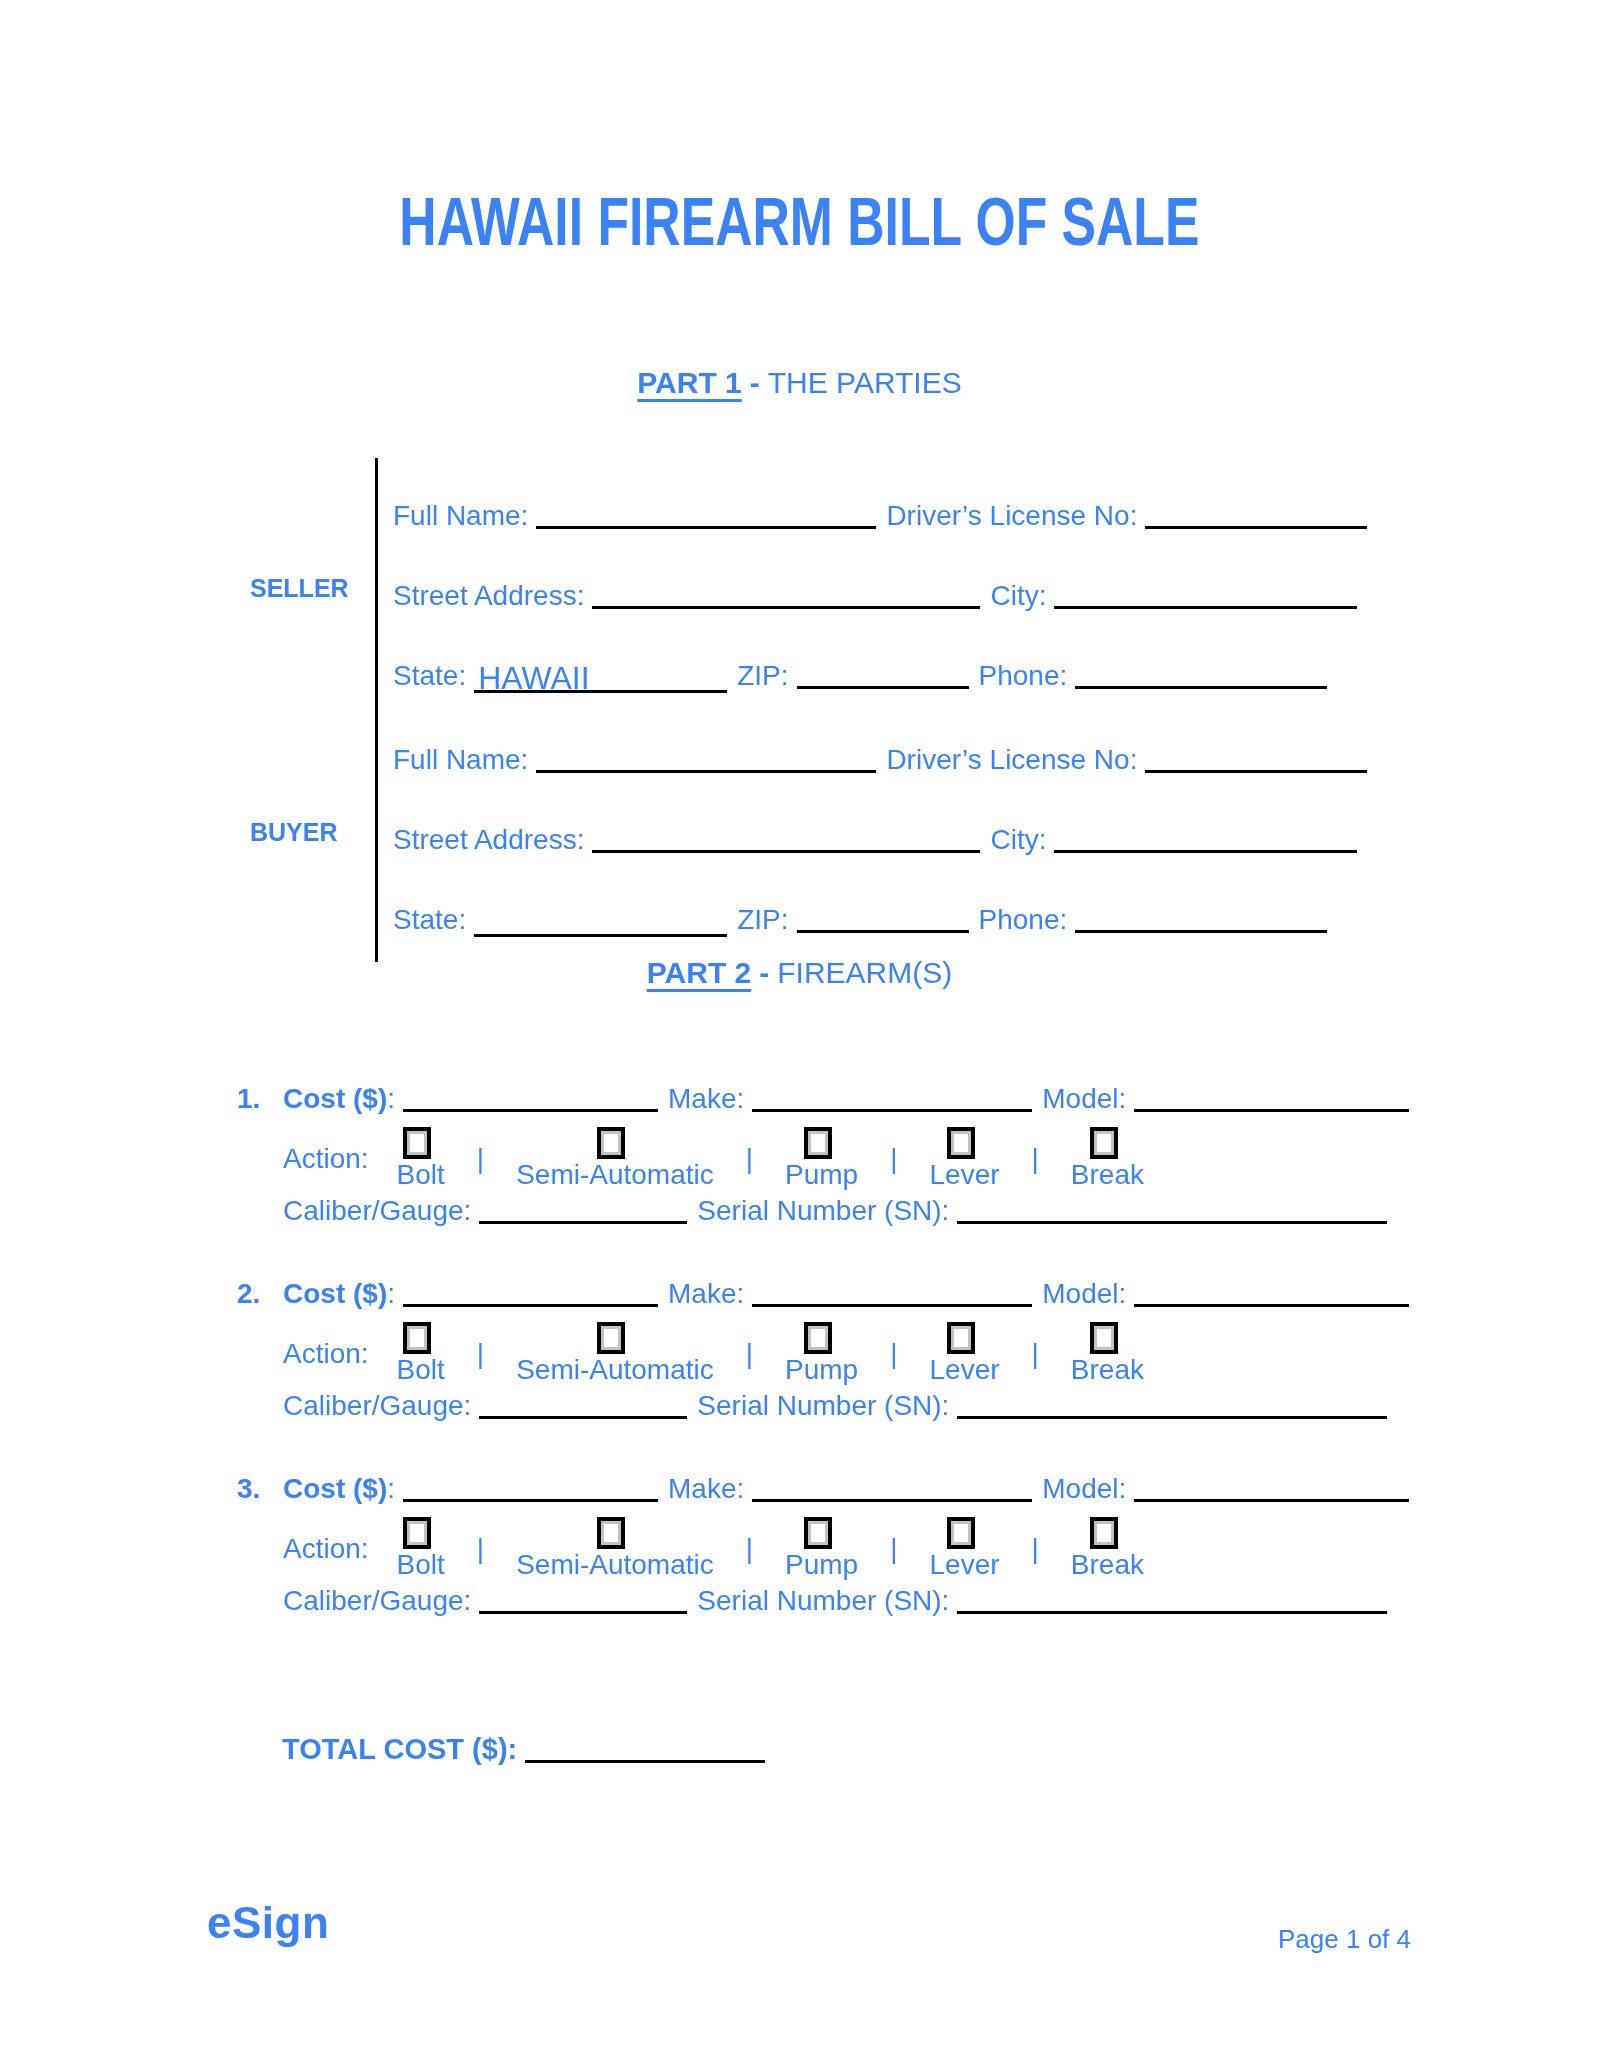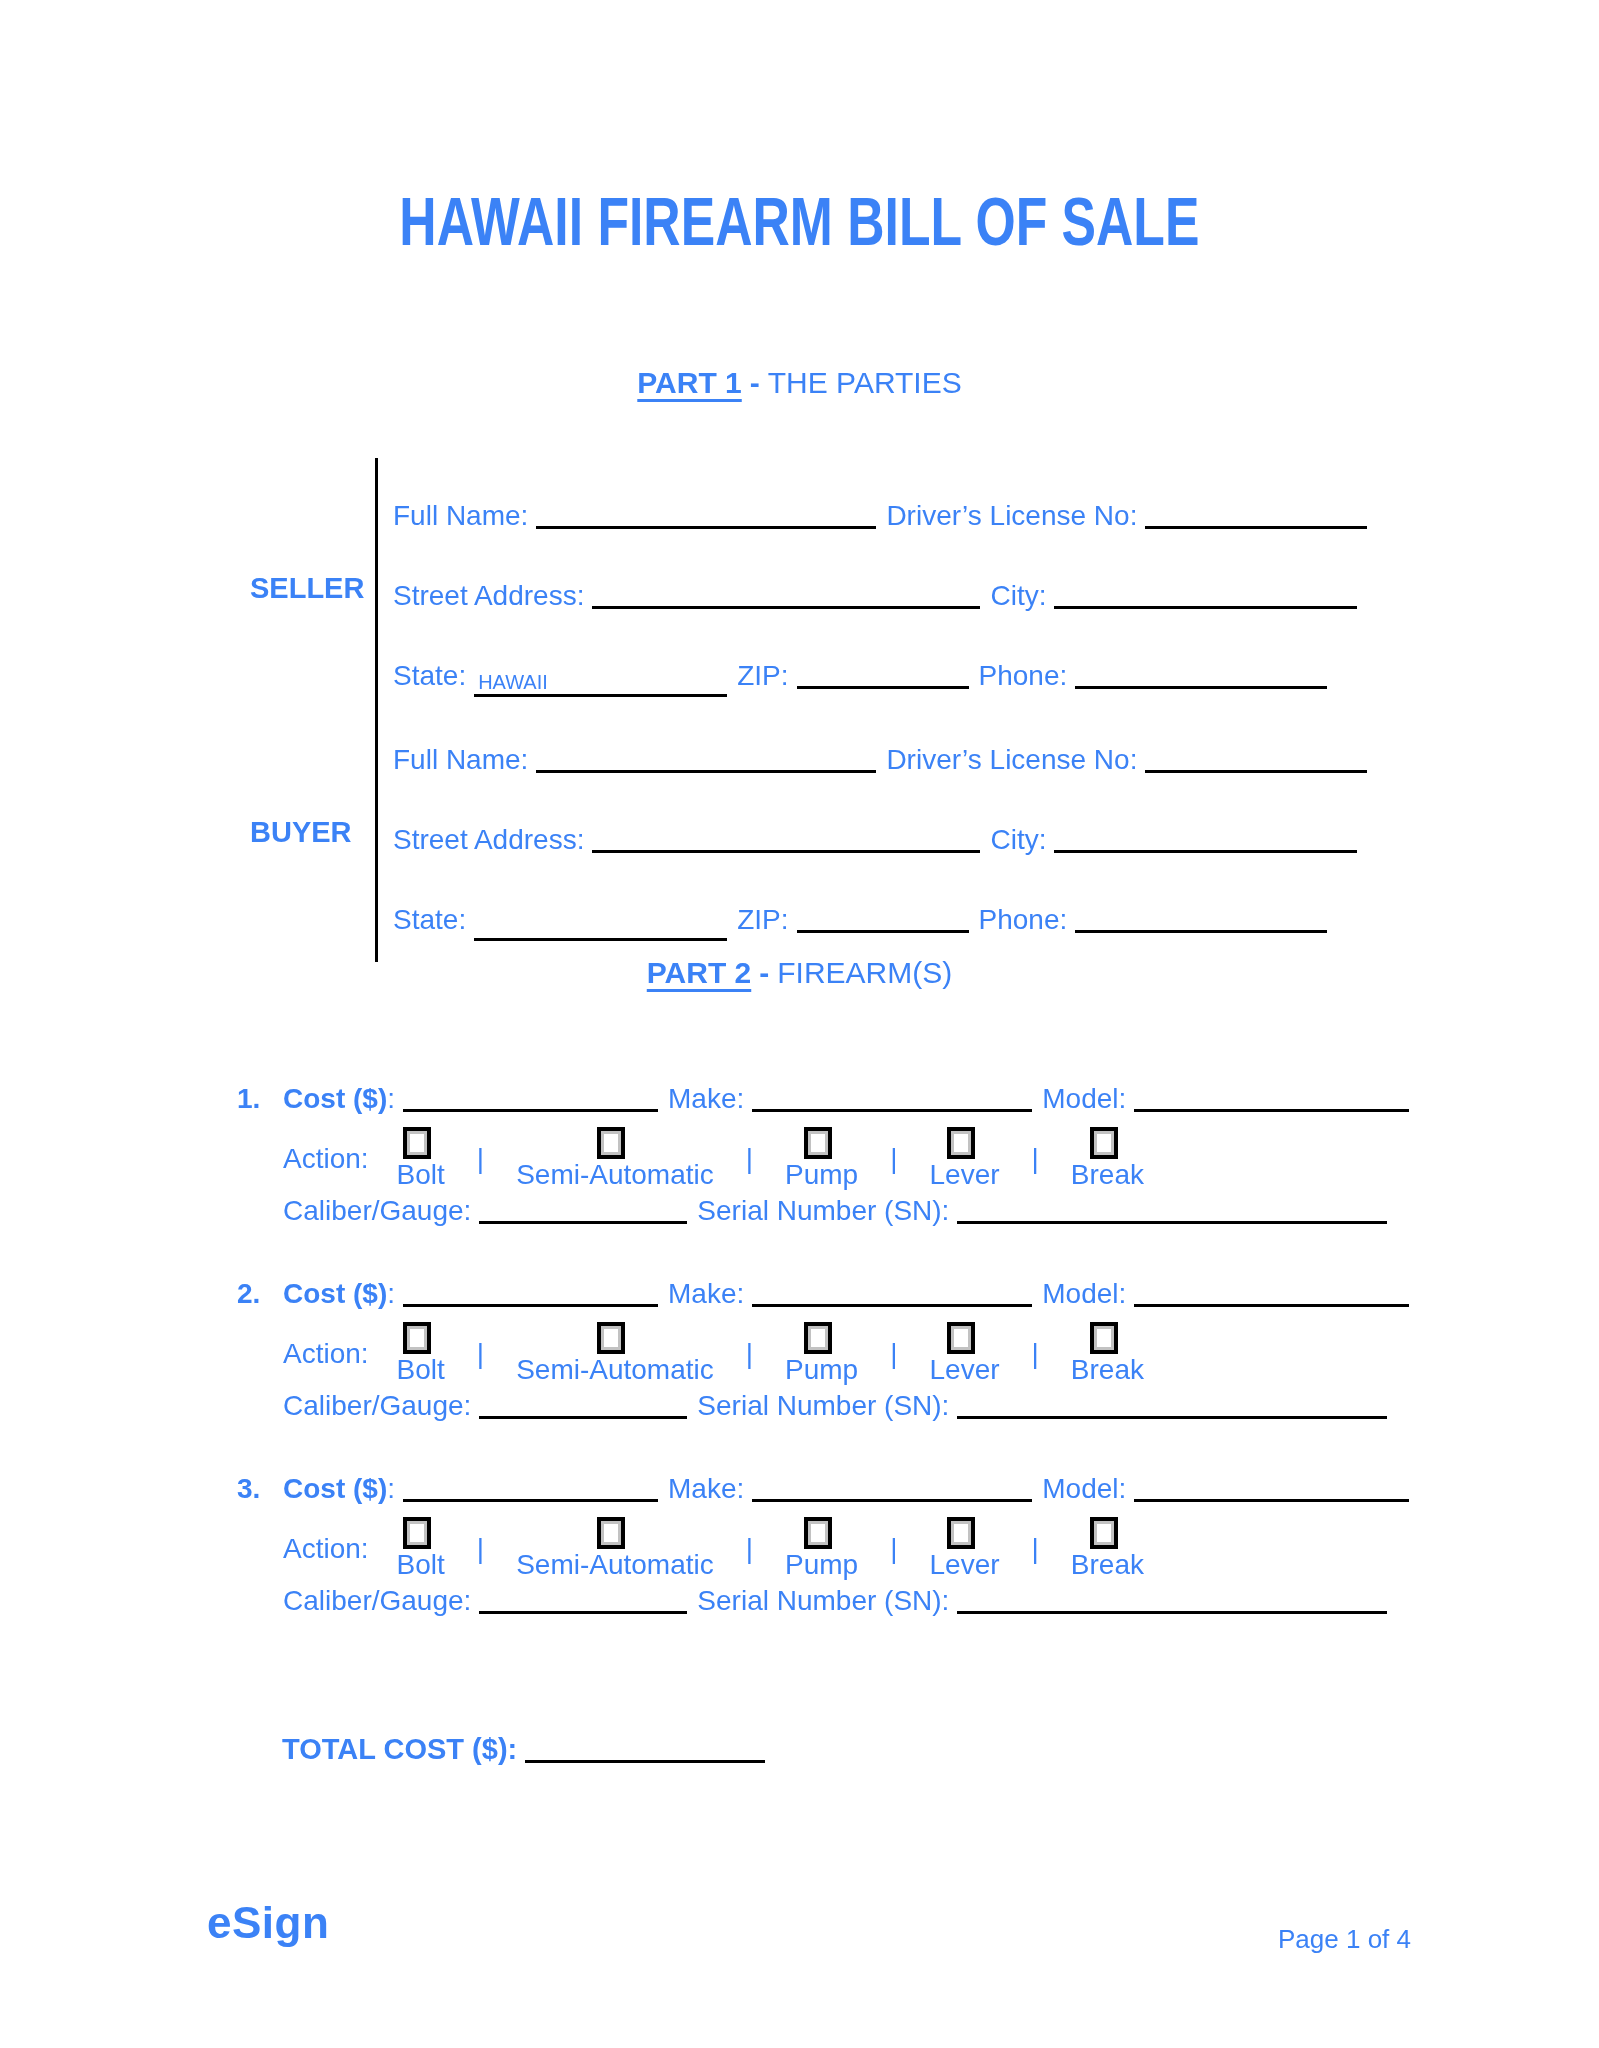--- a/index.html
+++ b/index.html
@@ -25,35 +25,35 @@
     letter-spacing: 0px;
   }
 
   
   .part-heading { position: absolute; left: 0; right: 0; text-align: center; font-size: 30px; white-space: nowrap; }
   .ph-label { font-weight: bold; text-decoration: underline; text-decoration-thickness: 3px; text-underline-offset: 6px; }
   .ph-sep { font-weight: bold; margin: 0 8px; }
 
   
   .party { position: absolute; left: 250px; display: flex; align-items: stretch; }
-  .party-role { width: 113px; margin-right: 12px; font-size: 29px; font-weight: bold; align-self: center; }
+  .party-role { width: 113px; margin-right: 12px; font-size: 25px; font-weight: bold; align-self: center; }
   .party-fields { border-left: 3px solid #000; padding: 10px 0 10px 15px; }
   .frow { display: flex; align-items: baseline; height: 56px; font-size: 28px; white-space: nowrap; margin-top: 24px; }
   .lbl { margin-right: 8px; }
   .lbl2 { margin-left: 10px; margin-right: 8px; }
 
   
   .bl {
     display: inline-block;
     border-bottom: 3px solid #000;
     height: 30px;
     position: relative;
     top: 4px;
   }
-  .bl-text { font-size: 20px; padding-left: 4px; }
+  .bl-text { font-size: 32px; padding-left: 4px; }
 
   .w340{width:340px} .w222{width:222px} .w388{width:388px} .w303{width:303px}
   .w253{width:253px} .w172{width:172px} .w252{width:252px}
   .w255{width:255px} .w280{width:280px} .w275{width:275px}
   .w208{width:208px} .w430{width:430px} .w240{width:240px}
 
   
   .item { position: absolute; left: 237px; font-size: 28px; }
   .irow { display: flex; align-items: baseline; height: 56px; white-space: nowrap; }
   .irow.centered { align-items: center; gap: 20px; }

